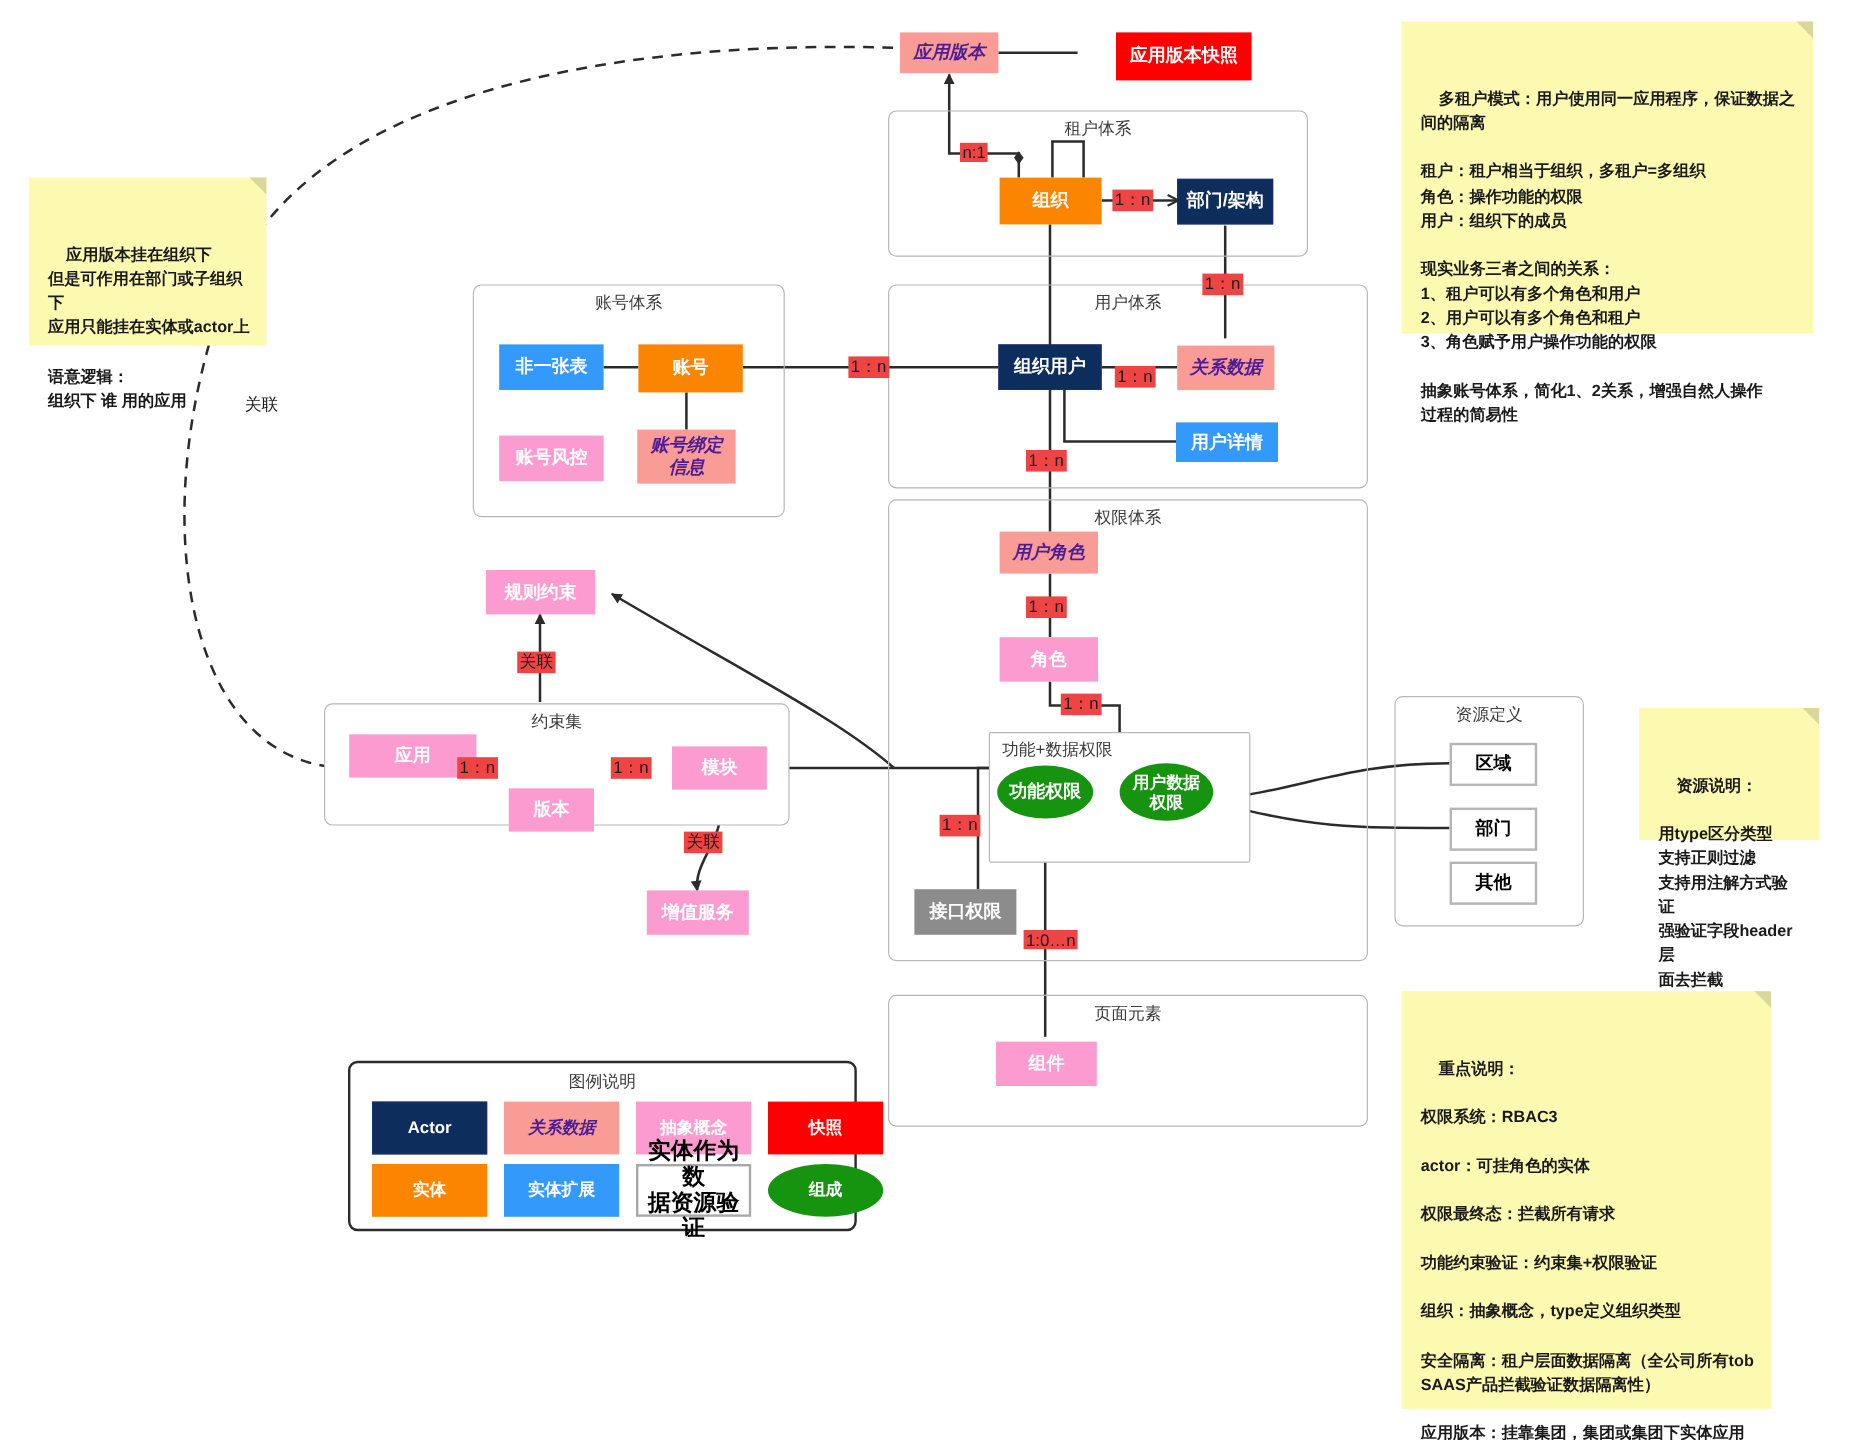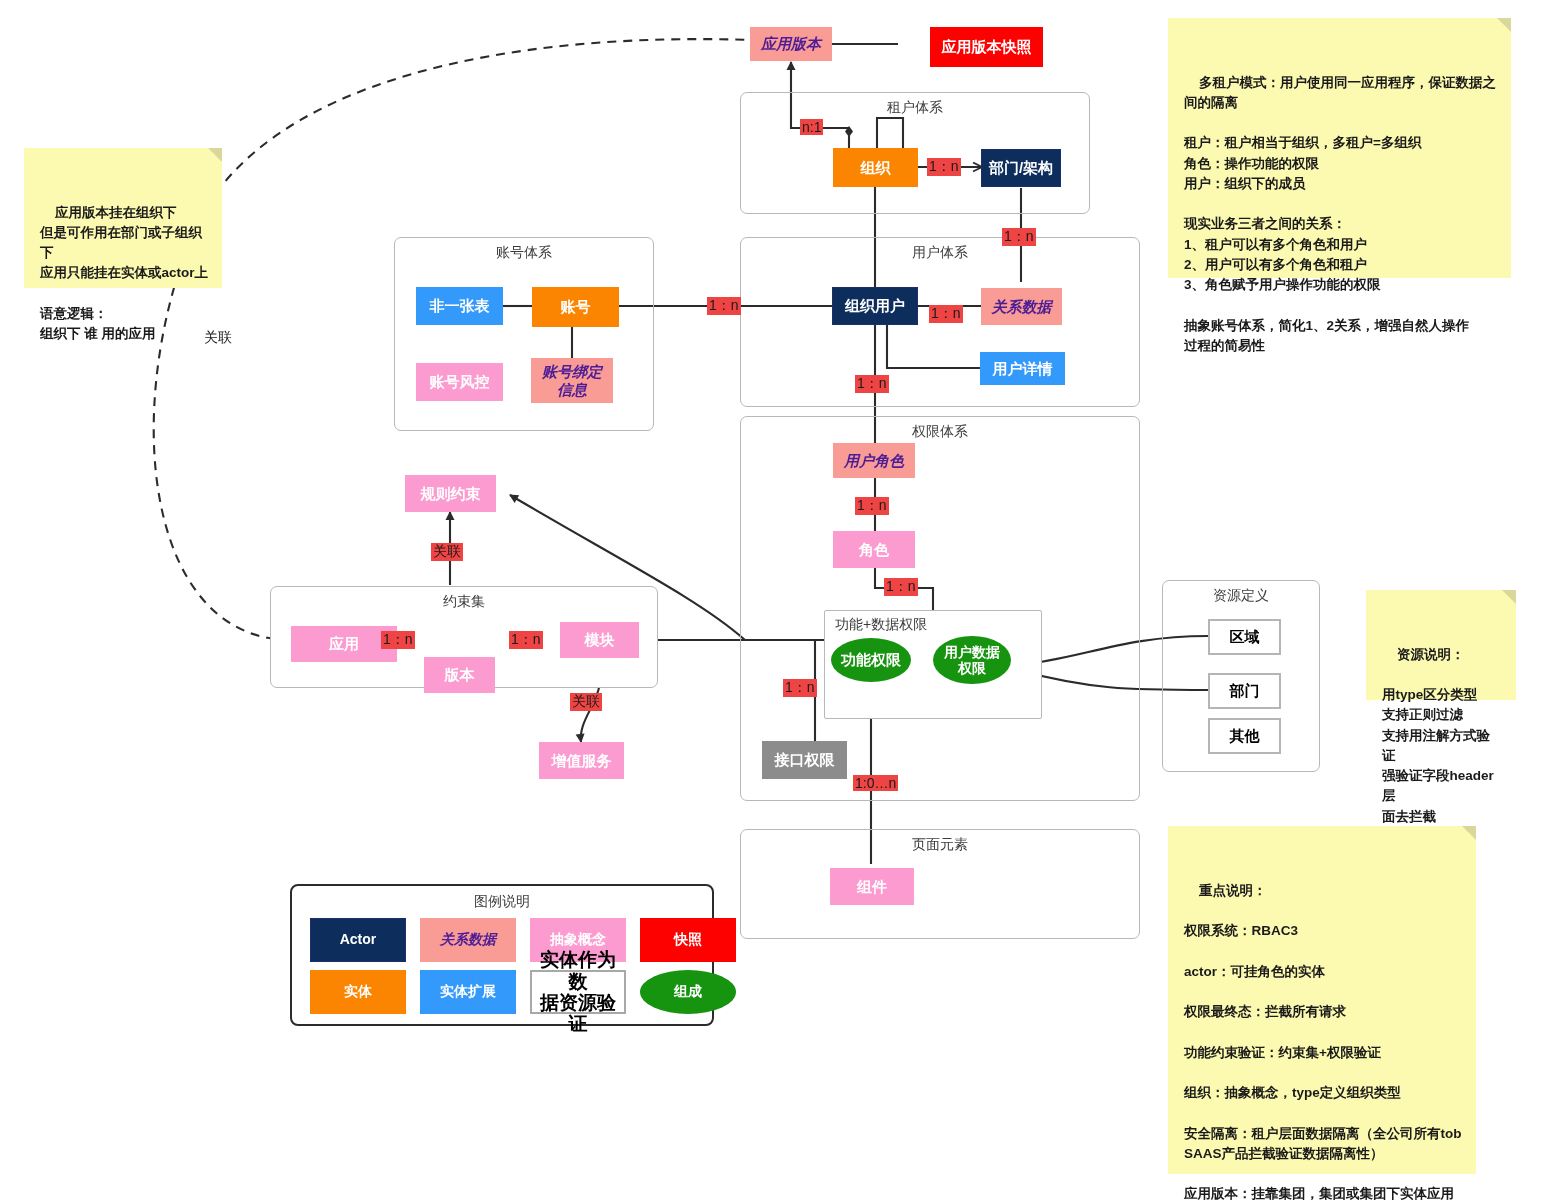--- a/index.html
+++ b/index.html
@@ -177,21 +177,21 @@
 
   <div class="node n-comp" style="left:831px;top:640px;width:80px;height:44px;transform:translateY(-2px);">功能权限</div>
 
   <div class="node n-comp" style="left:933px;top:640px;width:78px;height:48px;white-space:pre-line;font-size:14px;transform:translateY(-4px);">用户数据
 权限</div>
 
   <div class="node n-gray" style="left:762px;top:741px;width:85px;height:38px;">接口权限</div>
 
   <div class="node n-abs" style="left:405px;top:475px;width:91px;height:37px;">规则约束</div>
 
-  <div class="node n-abs" style="left:291px;top:626px;width:106px;height:36px;">应用</div>
+  <div class="node n-abs" style="left:291px;top:612px;width:106px;height:36px;">应用</div>
 
   <div class="node n-abs" style="left:424px;top:622px;width:71px;height:36px;margin-top:35px;">版本</div>
 
   <div class="node n-abs" style="left:560px;top:622px;width:79px;height:36px;">模块</div>
 
   <div class="node n-abs" style="left:539px;top:742px;width:85px;height:37px;">增值服务</div>
 
   <div class="node n-res" style="left:1208px;top:619px;width:73px;height:36px;">区域</div>
 
   <div class="node n-res" style="left:1208px;top:673px;width:73px;height:36px;">部门</div>

